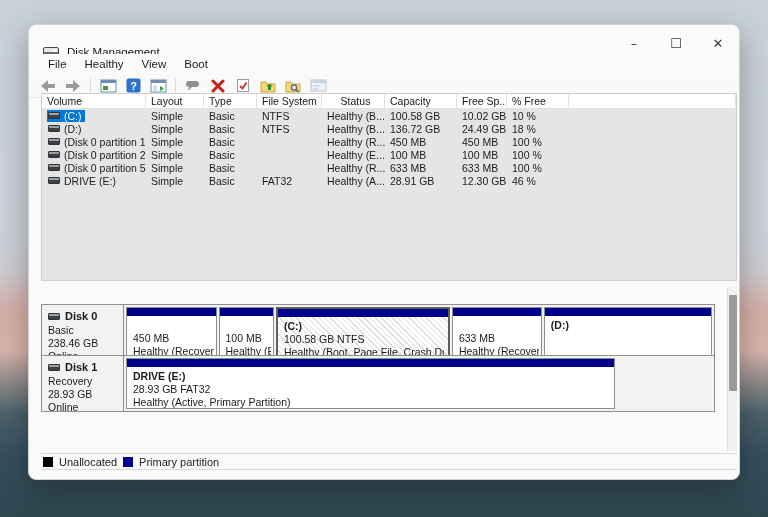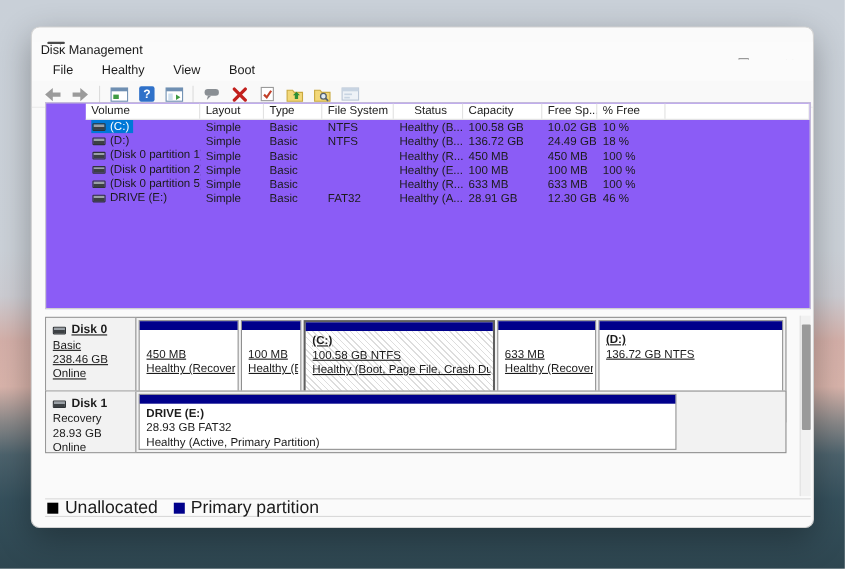--- a/index.html
+++ b/index.html
@@ -9,49 +9,49 @@
     background:linear-gradient(180deg,#c9d0d8 0%,#cbd1d8 44%,#ccccd2 52%,#d4afa8 60%,#d8b3aa 68%,#8d8a8a 74%,#4c626c 80%,#35505c 88%,#2e4650 100%);
     position:relative;
   }
   .window {
     position:absolute; left:28px; top:24px; width:712px; height:456px;
     background:#fafafa; border:1px solid #d2d2d2; border-radius:8px;
     box-shadow:0 10px 30px rgba(0,0,0,.3); overflow:hidden;
     font-size:11px; color:#1b1b1b;
   }
   
-  .titlebar { position:absolute; left:0; top:13px; right:0; height:29px; display:flex; align-items:flex-start; background:#fbfbfb;flex-direction:column; }
+  .titlebar { position:absolute; left:0; top:4px; right:0; height:29px; display:flex; align-items:flex-end; background:#fbfbfb; }
   .title-icon { width:16px; height:11px; margin-left:14px; border:1px solid #4a4a4a; border-radius:2px;
     background:linear-gradient(180deg,#e8e8e8 0 45%,#6b6b6b 45% 100%); position:relative; }
   .title-icon::after { content:""; position:absolute; right:2px; top:2px; width:3px; height:2px; background:#fff; }
   .title-text { margin-left:8px; font-size:11.5px; color:#191919; }
   .win-controls { margin-left:auto; display:flex; height:100%; }
   .win-btn { width:42px; height:100%; display:flex; align-items:center; justify-content:center;
     color:#3a3a3a; font-size:13px; font-family:"DejaVu Sans",sans-serif; }
   
-  .menubar { position:absolute; left:0; top:29px; right:0; height:20px; display:flex; align-items:center; padding-left:10px; gap:8px; background:#fbfbfb; }
+  .menubar { position:absolute; left:0; top:29px; right:0; height:20px; display:flex; align-items:center; padding-left:10px; gap:0; background:#fbfbfb; }
   .menu-item { padding:2px 9px; font-size:11.5px; color:#1b1b1b; border-radius:3px; }
   
   .toolbar { position:absolute; left:0; top:49px; right:0; height:24px; display:flex; align-items:center; padding-left:8px; gap:3px; background:#f9f9f9; border-bottom:1px solid #eaeaea; }
   .tb-btn { width:22px; height:19px; display:flex; align-items:center; justify-content:center; border-radius:2px; }
   .tb-sep { width:1px; height:16px; background:#dcdcdc; margin:0 3px; }
   
-  .volume-list { position:absolute; left:12px; top:68px; width:696px; height:188px; background:#8b5cf6; border:1px solid #cfcfcf; overflow:hidden;padding-left:36px; }
+  .volume-list { position:absolute; left:12px; top:68px; width:696px; height:188px; background:#e5e5e5; border:1px solid #cfcfcf; overflow:hidden; }
   .vl-header { display:flex; height:15px; border-bottom:1px solid #e2e2e2; background:#fff; }
   .vl-h-cell { font-size:10.5px; color:#202020; padding:1px 0 0 5px; border-right:1px solid #e2e2e2; white-space:nowrap; overflow:hidden; }
   .vl-row { display:flex; height:13px; align-items:center; }
   .vl-cell { font-size:10.5px; padding-left:5px; white-space:nowrap; overflow:hidden; }
   .c0{width:104px;} .c1{width:58px;} .c2{width:53px;} .c3{width:65px;} .c4{width:63px;text-align:center;} .c5{width:72px;} .c6{width:50px;} .c7{width:62px;} .c8{flex:1;}
   .vol-flag { display:inline-flex; align-items:center; gap:4px; padding:0 3px 0 1px; }
   .vol-flag.sel { background:#0078d7; color:#fff; }
   .disk-mini { width:12px; height:7px; border-radius:1px; background:linear-gradient(180deg,#9aa0a6 0 40%,#3c4043 40% 100%); border:1px solid #2f3337; flex:none; }
   
   .disk-pane { position:absolute; left:12px; top:262px; width:696px; height:164px; background:#fafafa; }
   .disk-row { position:absolute; left:0; display:flex; border:1px solid #8f8f8f; background:#f2f2f2; width:674px; }
-  .disk-row.d0 { top:1px; height:96px;text-decoration:underline; }
+  .disk-row.d0 { top:17px; height:96px; }
   .disk-row.d1 { top:68px; height:57px; }
   .disk-label { width:82px; flex:none; border-right:1px solid #8f8f8f; padding:5px 4px 0 6px; background:#f2f2f2; }
   .disk-label .dl-name { display:flex; align-items:center; gap:5px; font-weight:bold; font-size:11px; margin-bottom:2px; }
   .disk-label .dl-line { font-size:10.5px; line-height:13px; color:#1b1b1b; }
   .parts { flex:1; display:flex; gap:2px; padding:2px; overflow:hidden; }
   .part { border:1px solid #8f8f8f; background:#fff; display:flex; flex-direction:column; min-width:0; }
   .part-band { height:8px; background:#00008b; flex:none; }
   .part-body { flex:1; padding:3px 2px 0 6px; overflow:hidden; }
   .part-body .p-title { font-weight:bold; font-size:10.5px; height:13px; white-space:nowrap; overflow:hidden; }
   .part-body .p-line { font-size:10.5px; height:13px; white-space:nowrap; overflow:hidden; }
@@ -59,21 +59,21 @@
   .part.selected .part-body {
     background:repeating-linear-gradient(45deg,#ffffff 0 3px,#dddddd 3px 4px);
   }
   .free-space { flex:1; }
   
   .v-scroll { position:absolute; right:0; top:0; width:10px; height:164px; background:#f1f1f1; border-left:1px solid #e0e0e0; }
   .v-thumb { position:absolute; left:1px; width:8px; top:8px; height:96px; background:#9a9a9a; border-radius:1px; }
   
   .legend { position:absolute; left:12px; top:428px; width:696px; height:17px; display:flex; align-items:center; gap:6px; border-top:1px solid #d9d9d9; border-bottom:1px solid #d9d9d9; background:#fafafa; padding-left:2px; }
   .legend-swatch { width:10px; height:10px; flex:none; }
-  .legend-label { font-size:16px; margin-right:8px; }
+  .legend-label { font-size:11px; margin-right:0; }
   svg { display:block; }
 </style>
 </head>
 <body>
 
 <div class="window">
 
   <div class="titlebar">
     <div class="title-icon"></div>
     <div class="title-text">Disk Management</div>
@@ -300,21 +300,20 @@
           <div class="part-body">
             <div class="p-title"></div>
             <div class="p-line">633 MB</div>
             <div class="p-line">Healthy (Recovery F</div>
           </div>
         </div>
         <div class="part" style="width:28.8%">
           <div class="part-band"></div>
           <div class="part-body">
             <div class="p-title">(D:)</div>
-            <div class="p-line">136.72 GB NTFS</div>
           </div>
         </div>
       </div>
     </div>
 
     <div class="disk-row d1">
       <div class="disk-label">
         <div class="dl-name">
             <span class="disk-mini"></span>
             <span>Disk 1</span>

